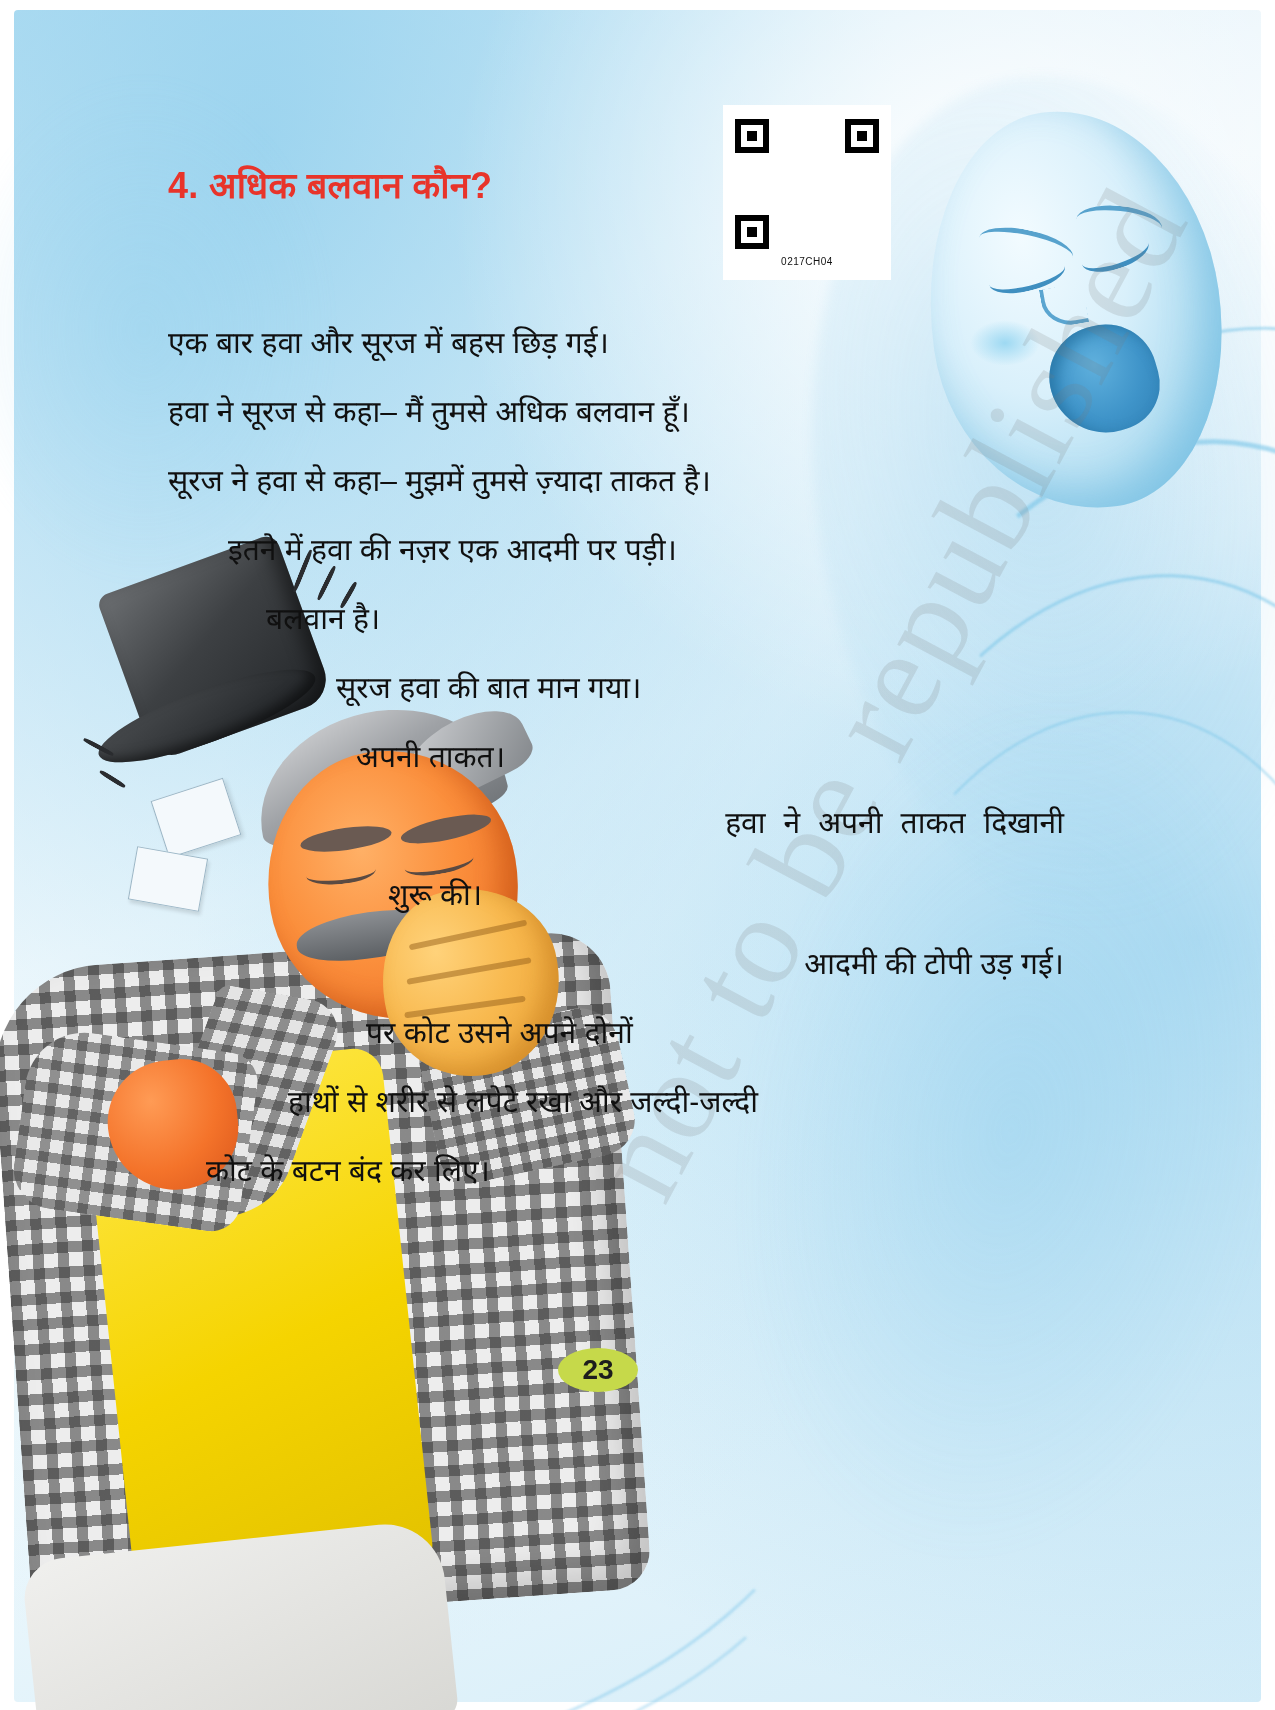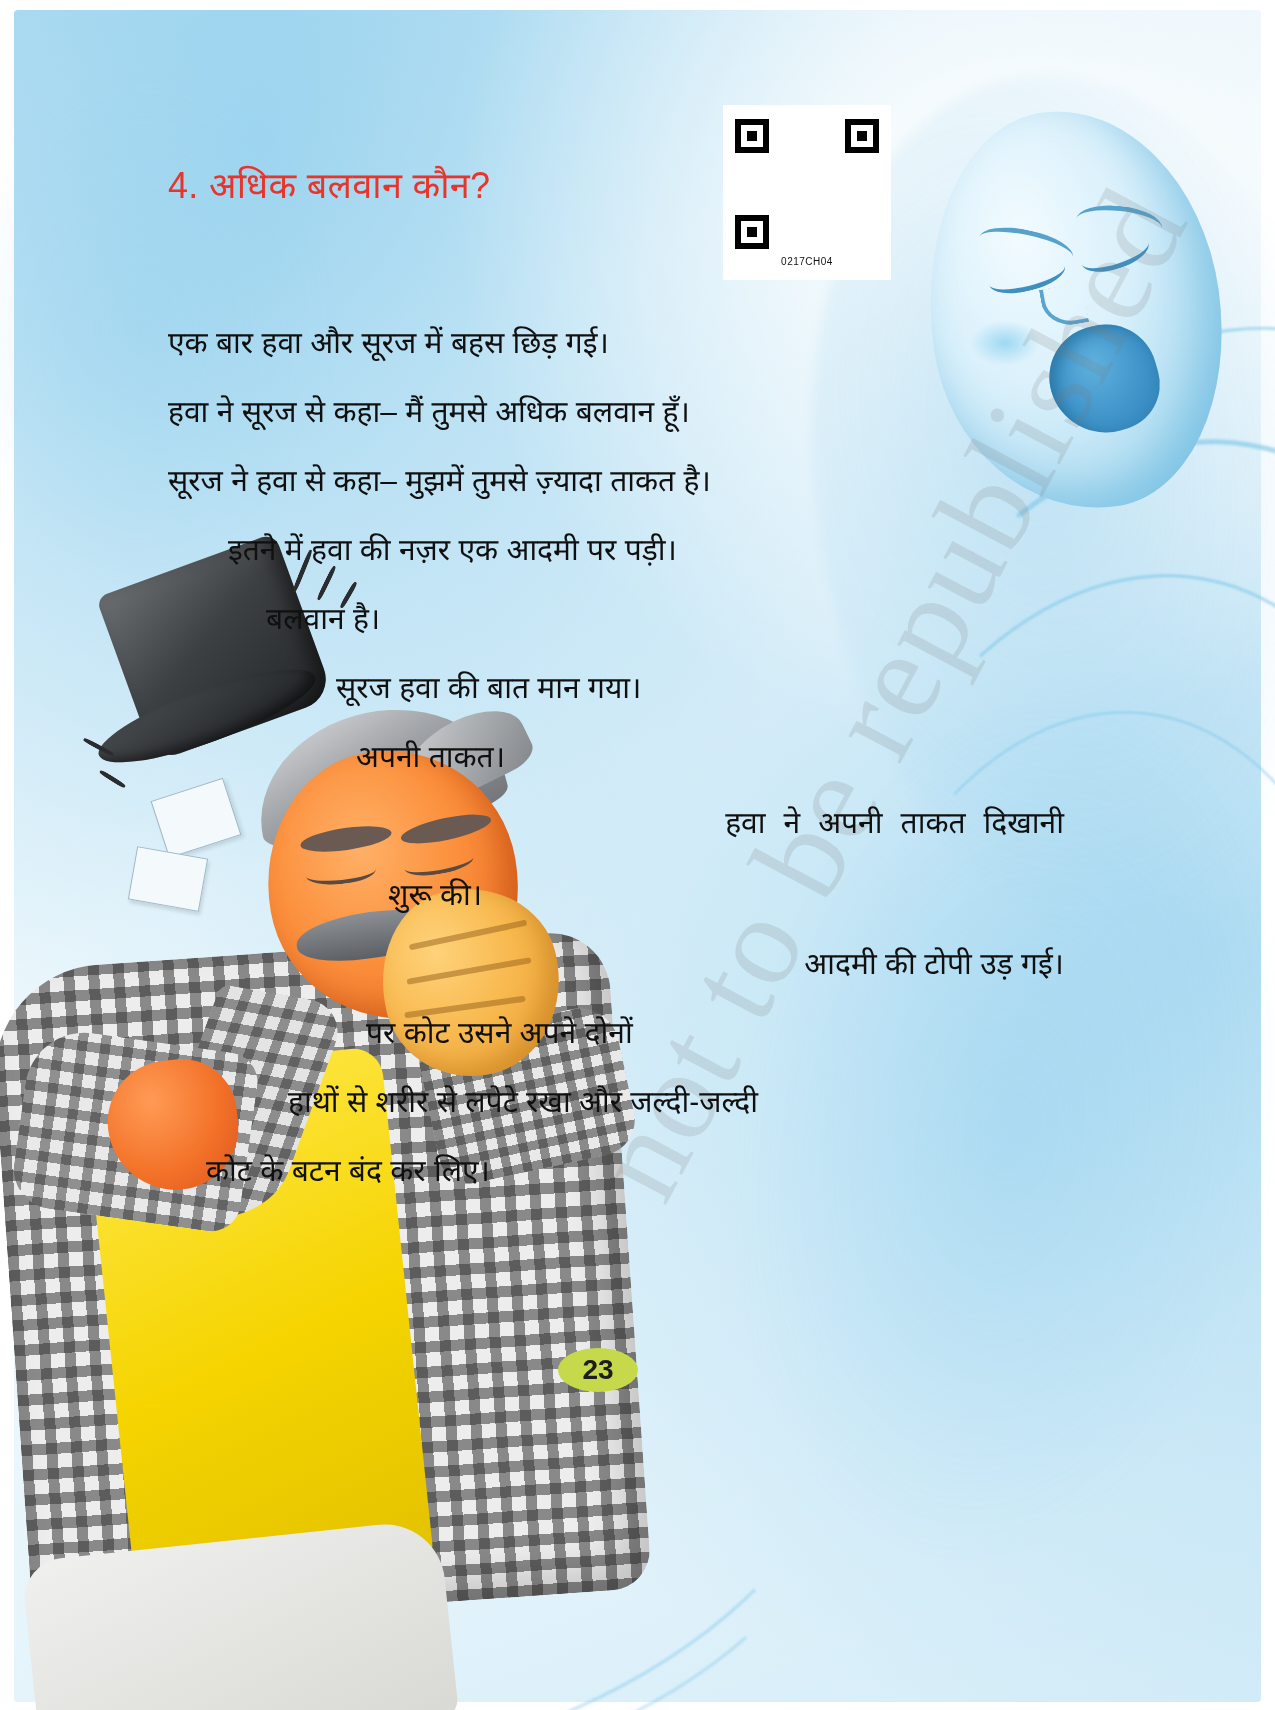--- a/index.html
+++ b/index.html
@@ -171,21 +171,21 @@
     margin-top: 3px;
     font-family: "Liberation Sans", sans-serif;
   }
 
   
   .chapter-title {
     position: absolute;
     left: 168px;
     top: 160px;
     font-size: 36px;
-    font-weight: normal;
+    font-weight: bold;
     color: #e8342a;
     letter-spacing: .3px;
     font-family: "Liberation Sans", sans-serif;
     white-space: nowrap;
   }
 
   
   .story {
     position: absolute;
     left: 150px;

